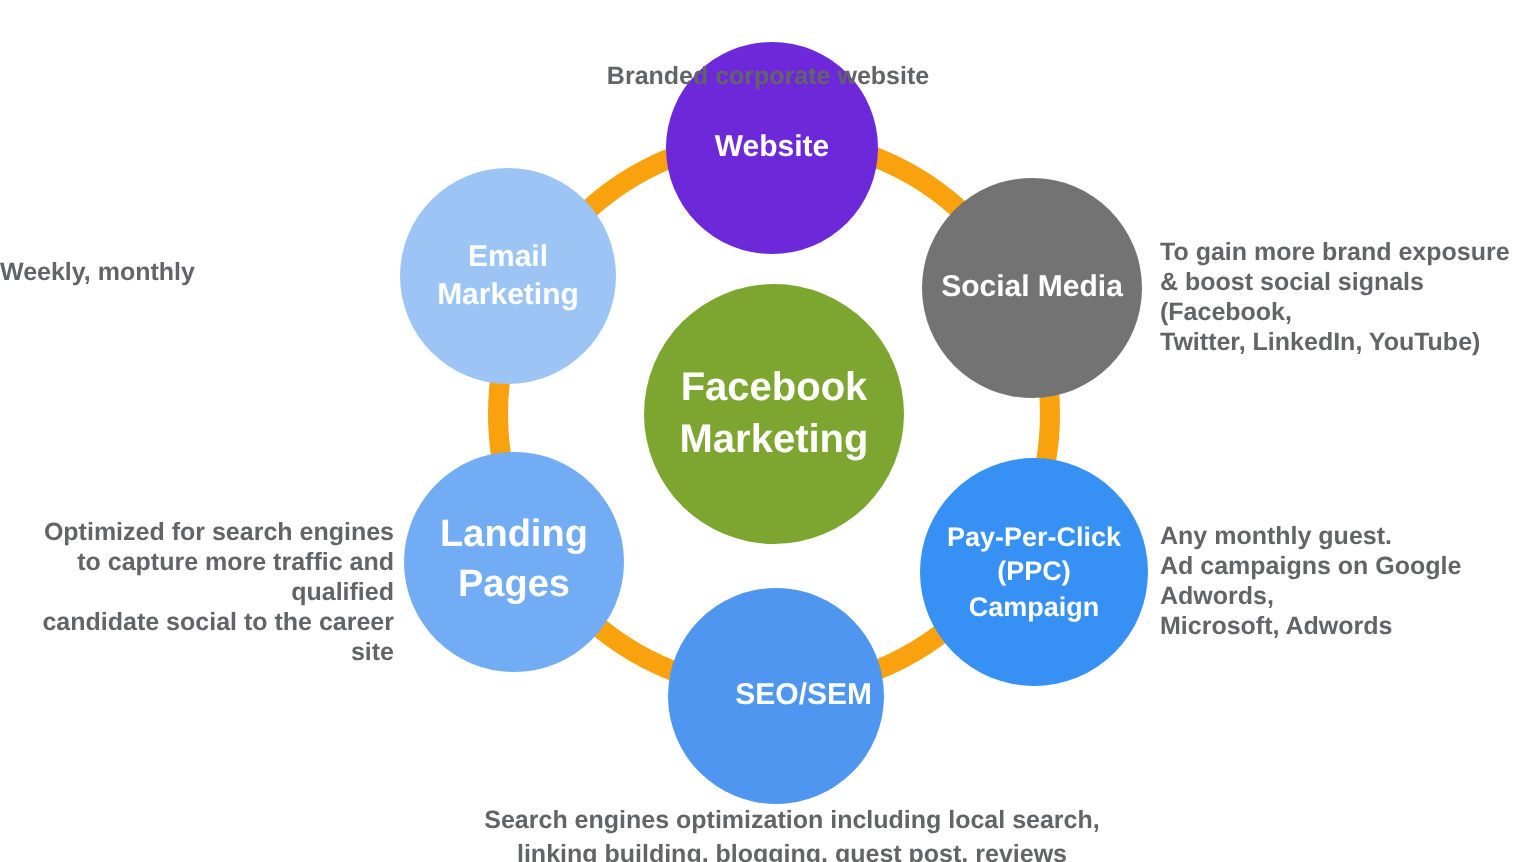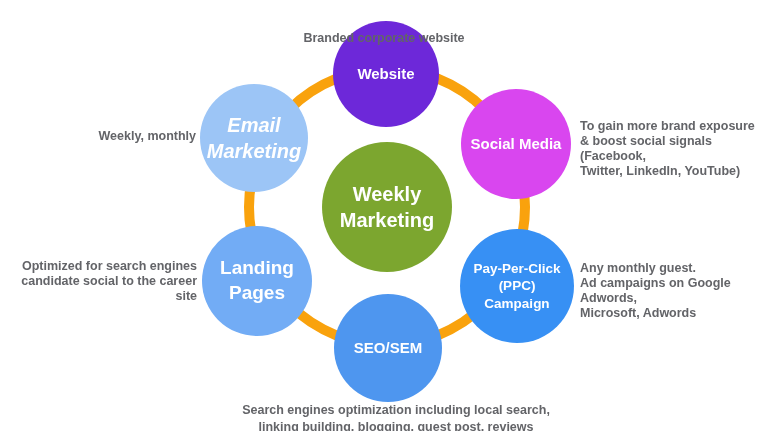--- a/index.html
+++ b/index.html
@@ -10,66 +10,66 @@
   .ring-svg{position:absolute;left:0;top:0;}
   .node{
     position:absolute;border-radius:50%;
     display:flex;align-items:center;justify-content:center;text-align:center;
     color:#ffffff;font-weight:bold;line-height:1.3;
   }
   .node span{display:block;padding:0 6px;}
   .n-website{left:333px;top:21px;width:106px;height:106px;font-size:15px;}
   .n-social{left:461px;top:89px;width:110px;height:110px;font-size:15px;}
   .n-ppc{left:460px;top:229px;width:114px;height:114px;font-size:13.5px;}
-  .n-seo{left:334px;top:294px;width:108px;height:108px;font-size:15px;}
+  .n-seo{left:334px;top:294px;width:108px;height:108px;font-size:15px;justify-content:flex-end;}
   .n-landing{left:202px;top:226px;width:110px;height:110px;font-size:19px;}
-  .n-email{left:200px;top:84px;width:108px;height:108px;font-size:20px;font-style:italic;}
+  .n-email{left:200px;top:84px;width:108px;height:108px;font-size:15px;}
   .n-center{left:322px;top:142px;width:130px;height:130px;font-size:20px;line-height:1.3;}
   .ann{
     position:absolute;color:#636468;font-weight:bold;
     font-size:12.5px;line-height:15px;
   }
   .a-top{left:0;top:2px;width:768px;text-align:center;margin-top:29px;}
   .a-right-top{left:580px;top:119px;width:188px;text-align:left;}
   .a-right-bottom{left:580px;top:261px;width:188px;text-align:left;}
   .a-bottom{left:0;top:404px;width:768px;text-align:center;line-height:13.5px;}
   .a-bottom div{margin-bottom:3px;margin-left:24px;}
-  .a-left-top{left:0;top:129px;width:196px;text-align:right;}
+  .a-left-top{left:0;top:129px;width:196px;text-align:left;}
   .a-left-bottom{left:0;top:259px;width:197px;text-align:right;}
 </style>
 </head>
 <body>
 
 <div class="stage">
 
   <svg class="ring-svg" width="768" height="431" viewBox="0 0 768 431">
     <circle cx="387" cy="207" r="138" fill="none" stroke-width="10" stroke="#F9A20D"></circle>
   </svg>
 
   <div class="node n-website" style="background: #6d28d9;">
     <span>Website</span>
   </div>
-  <div class="node n-social" style="background: #d946ef;">
+  <div class="node n-social" style="background: #737373;">
     <span>Social Media</span>
   </div>
   <div class="node n-ppc" style="background: rgb(55, 144, 244);">
     <span>Pay-Per-Click (PPC) Campaign</span>
   </div>
   <div class="node n-seo" style="background: rgb(78, 150, 239);">
     <span>SEO/SEM</span>
   </div>
   <div class="node n-landing" style="background: rgb(114, 172, 245);">
     <span>Landing Pages</span>
   </div>
   <div class="node n-email" style="background: rgb(156, 197, 246);">
     <span>Email Marketing</span>
   </div>
 
   <div class="node n-center" style="background: rgb(124, 166, 47);">
-    <span>Weekly Marketing</span>
+    <span>Facebook Marketing</span>
   </div>
 
   <div class="ann a-top">
     <div>Branded corporate website</div>
   </div>
 
   <div class="ann a-right-top">
     <div>To gain more brand exposure</div>
     <div>&amp; boost social signals (Facebook,</div>
     <div>Twitter, LinkedIn, YouTube)</div>
@@ -81,20 +81,21 @@
     <div>Microsoft, Adwords</div>
   </div>
 
   <div class="ann a-bottom">
     <div>Search engines optimization including local search,</div>
     <div>linking building, blogging, guest post, reviews</div>
   </div>
 
   <div class="ann a-left-bottom">
     <div>Optimized for search engines</div>
+    <div>to capture more traffic and qualified</div>
     <div>candidate social to the career site</div>
   </div>
 
   <div class="ann a-left-top">
     <div>Weekly, monthly</div>
   </div>
 
 </div>
 
 </body></html>

